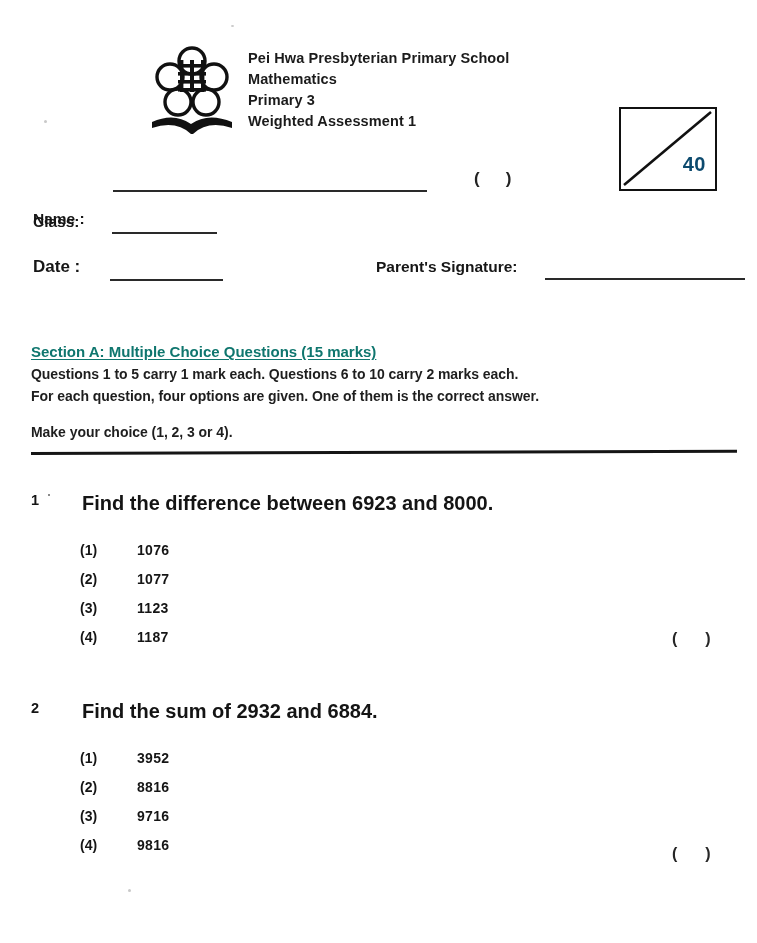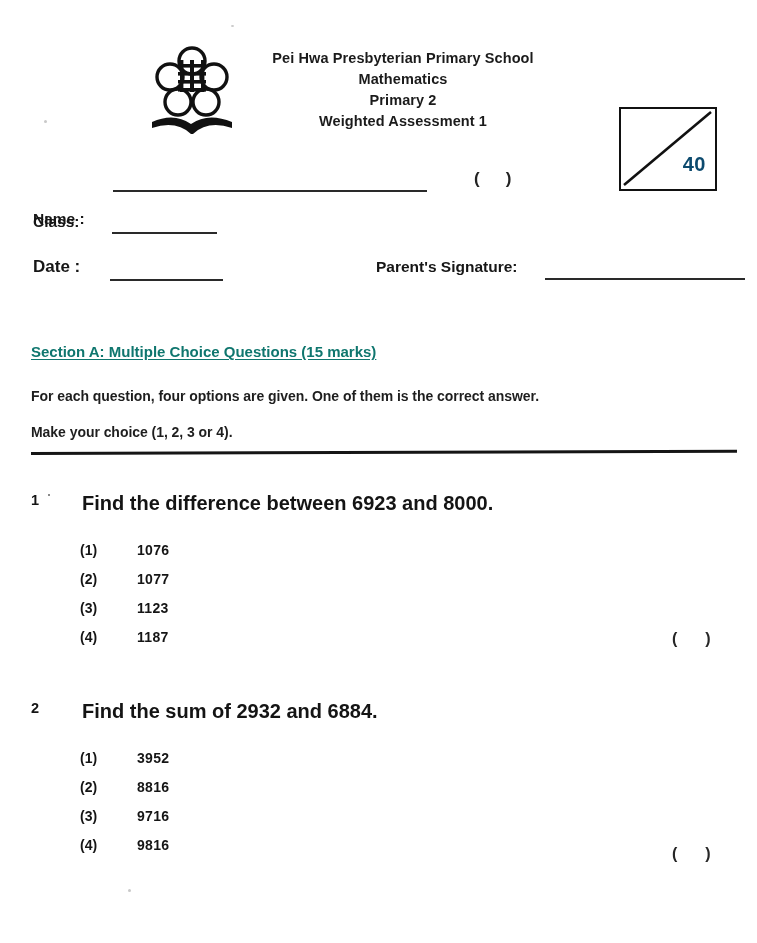--- a/index.html
+++ b/index.html
@@ -35,21 +35,21 @@
     width: 92px;
     height: 96px;
   }
   #logo svg { display: block; }
 
   #school-block {
     position: absolute;
     left: 248px;
     top: 10px;
     width: 310px;
-    text-align: center;
+    text-align: left;
     font-weight: bold;
     font-size: 14.5px;
     line-height: 21px;
     letter-spacing: 0.1px;
     color: #1b1b1b;
   }
   #school-block div { white-space: nowrap; }
 
   
   #score-box {
@@ -245,21 +245,21 @@
           <rect x="34" y="16" width="3.4" height="32"></rect>
           <rect x="55" y="16" width="3.4" height="32"></rect>
         </g>
         <path d="M6 78 Q28 68 45 80 Q62 68 86 78 L86 84 Q62 76 47 90 L45 90 Q30 76 6 84 Z" fill="#111111"></path>
       </svg>
     </div>
 
     <div id="school-block">
       <div>Pei Hwa Presbyterian Primary School</div>
       <div>Mathematics</div>
-      <div>Primary 2</div>
+      <div>Primary 3</div>
       <div>Weighted Assessment 1</div>
     </div>
   </div>
 
   <div id="score-box">
     <svg class="diag" width="93" height="79" viewBox="0 0 93 79">
       <line x1="3" y1="76" x2="90" y2="3" stroke="#111111" stroke-width="2.6"></line>
     </svg>
     <span id="score-total">40</span>
   </div>
@@ -271,20 +271,21 @@
   <span class="field-label" id="lbl-class">Class:</span>
   <span class="rule" id="rule-class"></span>
 
   <span class="field-label" id="lbl-date">Date :</span>
   <span class="rule" id="rule-date"></span>
 
   <span class="field-label" id="lbl-sign">Parent's Signature:</span>
   <span class="rule" id="rule-sign"></span>
 
   <div id="section-heading">Section A: Multiple Choice Questions (15 marks)</div>
+  <div class="instruction" id="instr-1">Questions 1 to 5 carry 1 mark each. Questions 6 to 10 carry 2 marks each.</div>
   <div class="instruction" id="instr-2">For each question, four options are given.  One of them is the correct answer.</div>
   <div class="instruction" id="instr-3">Make your choice (1, 2, 3 or 4).</div>
 
   <div id="divider"></div>
 
   <div class="question" id="q1">
     <span class="q-number">1</span>
     <span class="q-text">Find the difference between 6923 and 8000.</span>
 
     <span class="opt-num o0">(1)</span>

